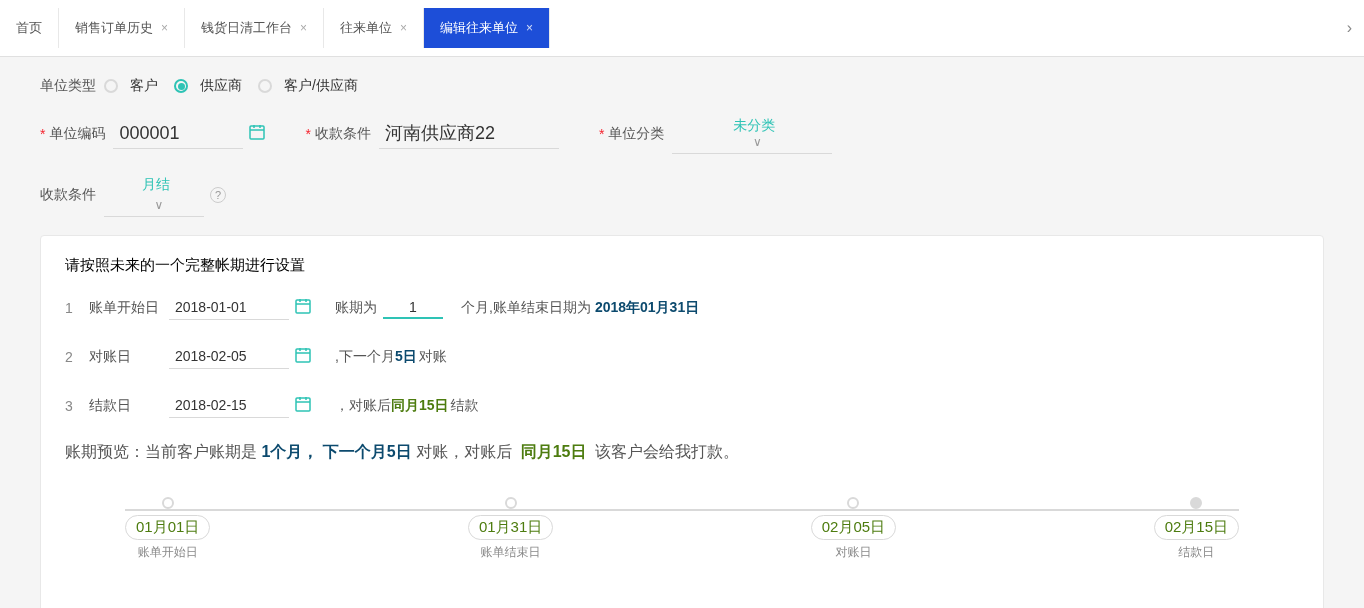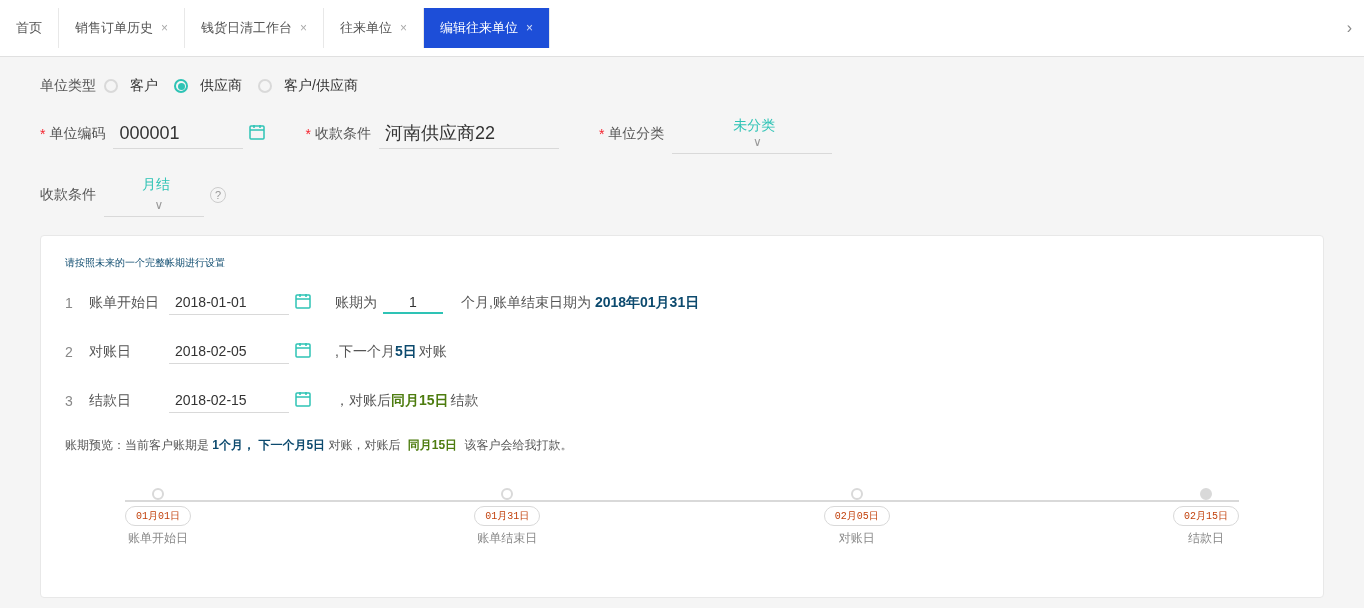--- a/index.html
+++ b/index.html
@@ -159,22 +159,22 @@
 
     
     .section-box {
       background: #fff;
       border: 1px solid #e8e8e8;
       border-radius: 4px;
       padding: 20px 24px;
       margin-top: 8px;
     }
     .section-title {
-      font-size: 10px;
-      color: #0c4a6e;
+      font-size: 15px;
+      color: #000000;
       margin-bottom: 20px;
     }
 
     
     .setting-row {
       display: flex;
       align-items: center;
       margin-bottom: 24px;
       font-size: 14px;
     }
@@ -213,21 +213,21 @@
       text-align: center;
       font-size: 14px;
       outline: none;
       padding: 2px 4px;
       color: #333;
     }
 
     
     .preview-row {
       margin-top: 8px;
-      font-size: 12px;
+      font-size: 16px;
       color: #555;
     }
 
     
     .timeline-wrap {
       margin-top: 24px;
       padding: 10px 0 30px 0;
       position: relative;
     }
     .timeline-line {
@@ -258,24 +258,23 @@
       border: 2px solid #d9d9d9;
       background: #fff;
       z-index: 1;
     }
     .tl-dot.end { background: #d9d9d9; }
     .tl-label-tag {
       margin-top: 6px;
       border: 1px solid #d9d9d9;
       border-radius: 20px;
       padding: 2px 10px;
-      font-size: 10px;
-      color: #c2410c;
+      font-size: 15px;
+      color: #4d7c0f;
       background: #fff;
-      font-family: Liberation Mono, monospace;
     }
     .tl-sub-label {
       margin-top: 4px;
       font-size: 12px;
       color: #888;
     }
 
     .select-with-arrow {
       display: flex;
       align-items: center;

